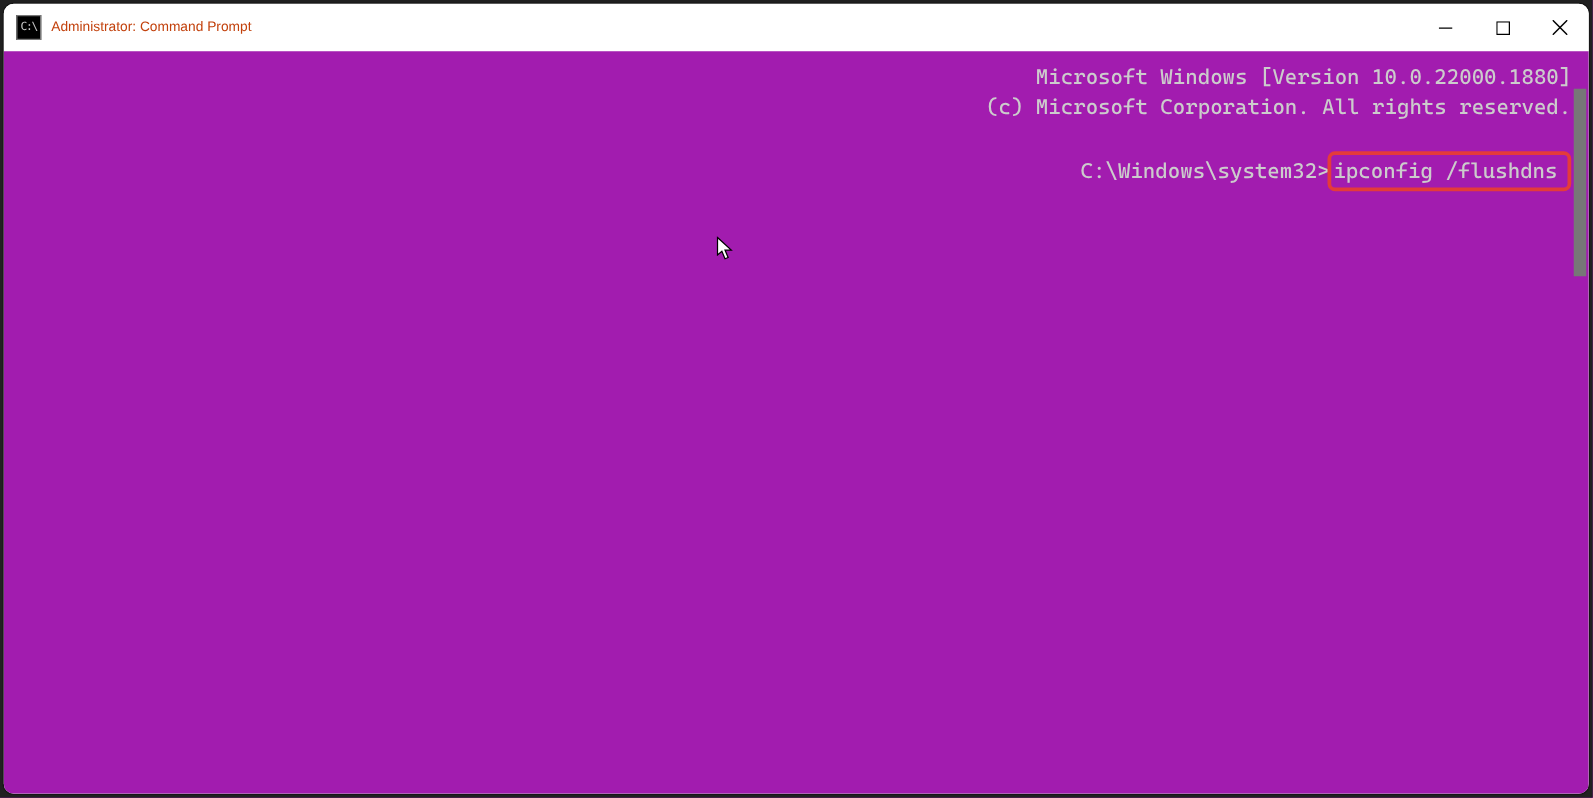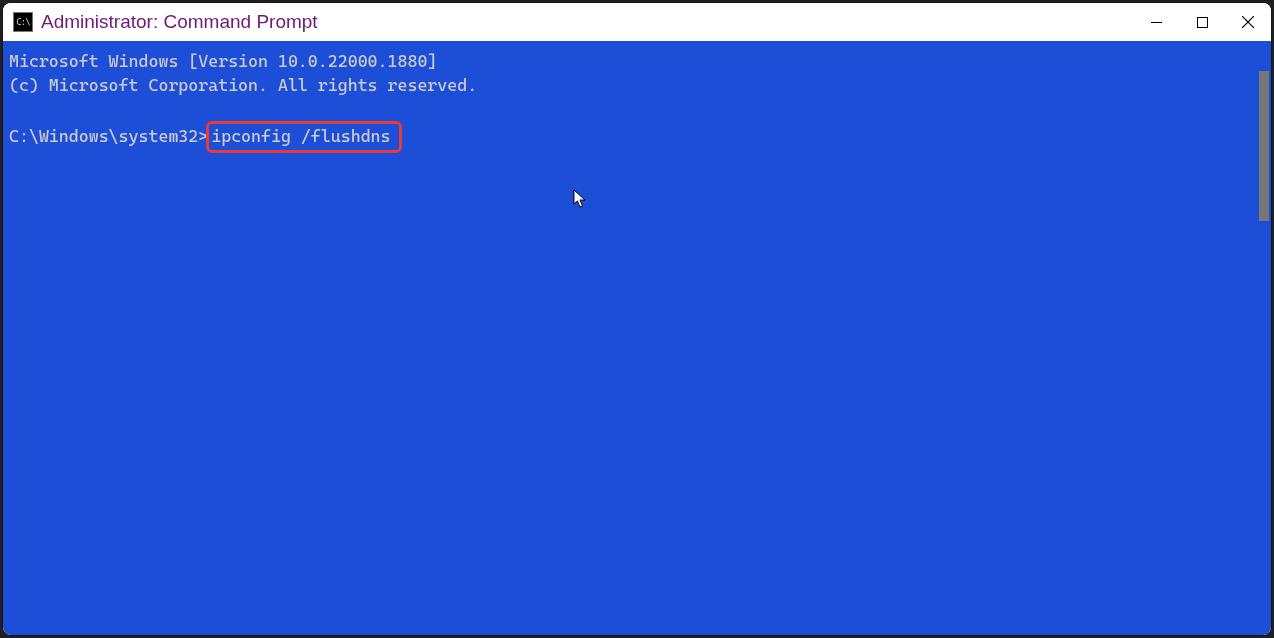--- a/index.html
+++ b/index.html
@@ -44,41 +44,42 @@
     display: flex;
     align-items: center;
     justify-content: center;
   }
   .app-icon span {
     color: #ccc;
     font: 9px/1 Consolas, monospace;
     letter-spacing: -1px;
   }
   .title-text {
-    font-size: 19px;
-    color: #701a75;
+    font-size: 11px;
+    color: #c2410c;
     flex: 0 0 auto;
   }
   .title-spacer { flex: 1 1 auto; }
   .win-btn {
     width: 46px;
     height: 38px;
     display: flex;
     align-items: center;
     justify-content: center;
     color: #000;
   }
   .win-btn svg { display: block; }
 
   
   .terminal-wrap {
     position: relative;
     flex: 1 1 auto;
-    background: #1d4ed8;
+    background: #a21caf;
     overflow: hidden;
+    text-align: right;
   }
   .terminal {
     position: absolute;
     left: 0; right: 14px; top: 0; bottom: 0;
     padding: 8px 0 0 6px;
     color: #cccccc;
     font-family: Consolas, "Cascadia Mono", monospace;
     font-size: 17px;
     line-height: 24px;
     white-space: pre;

